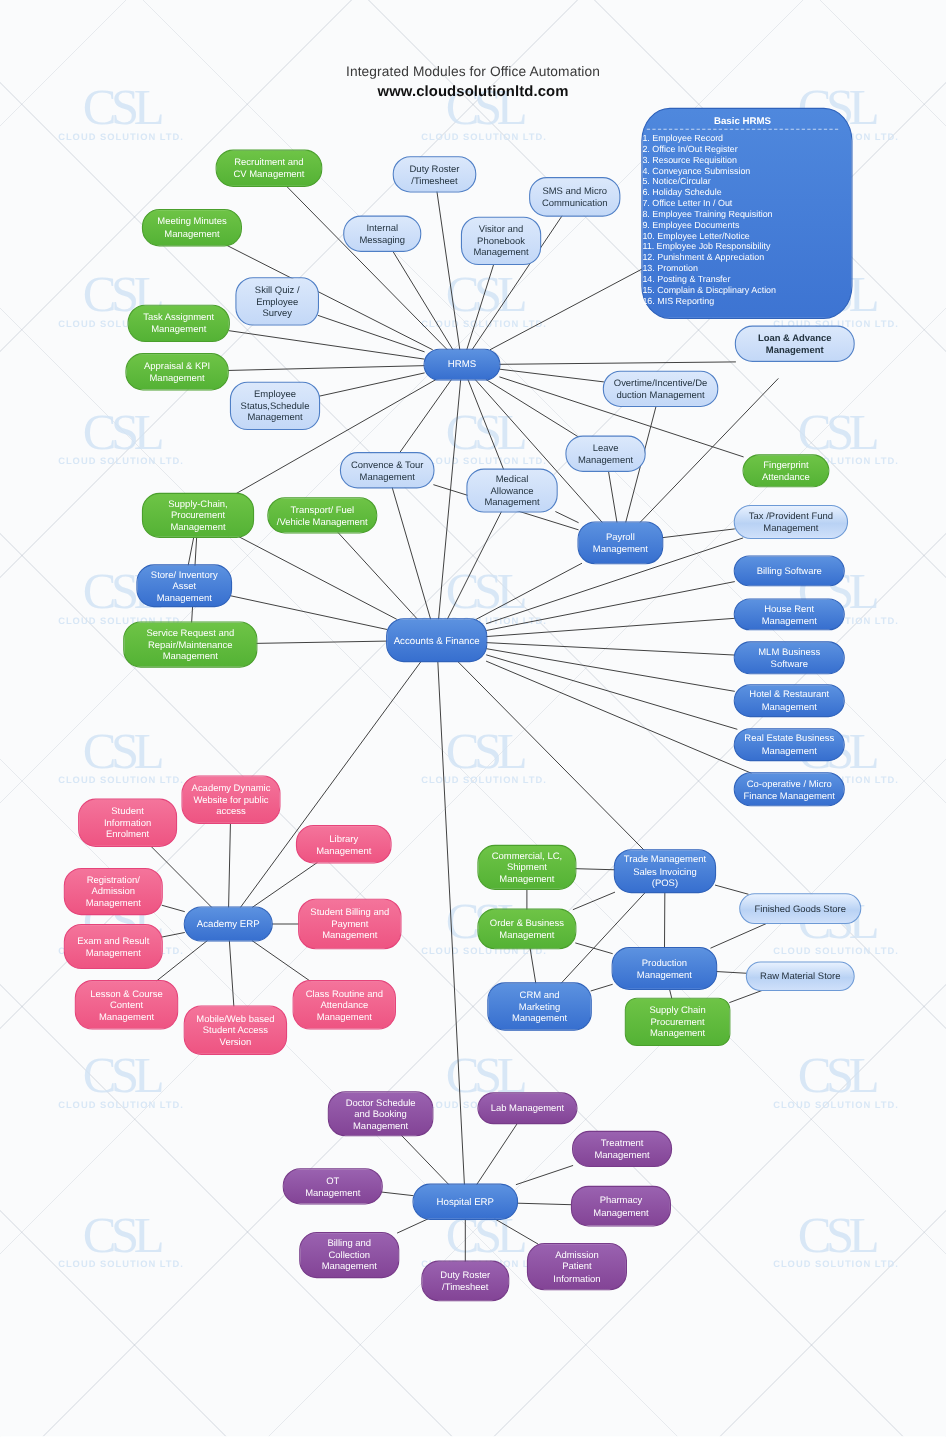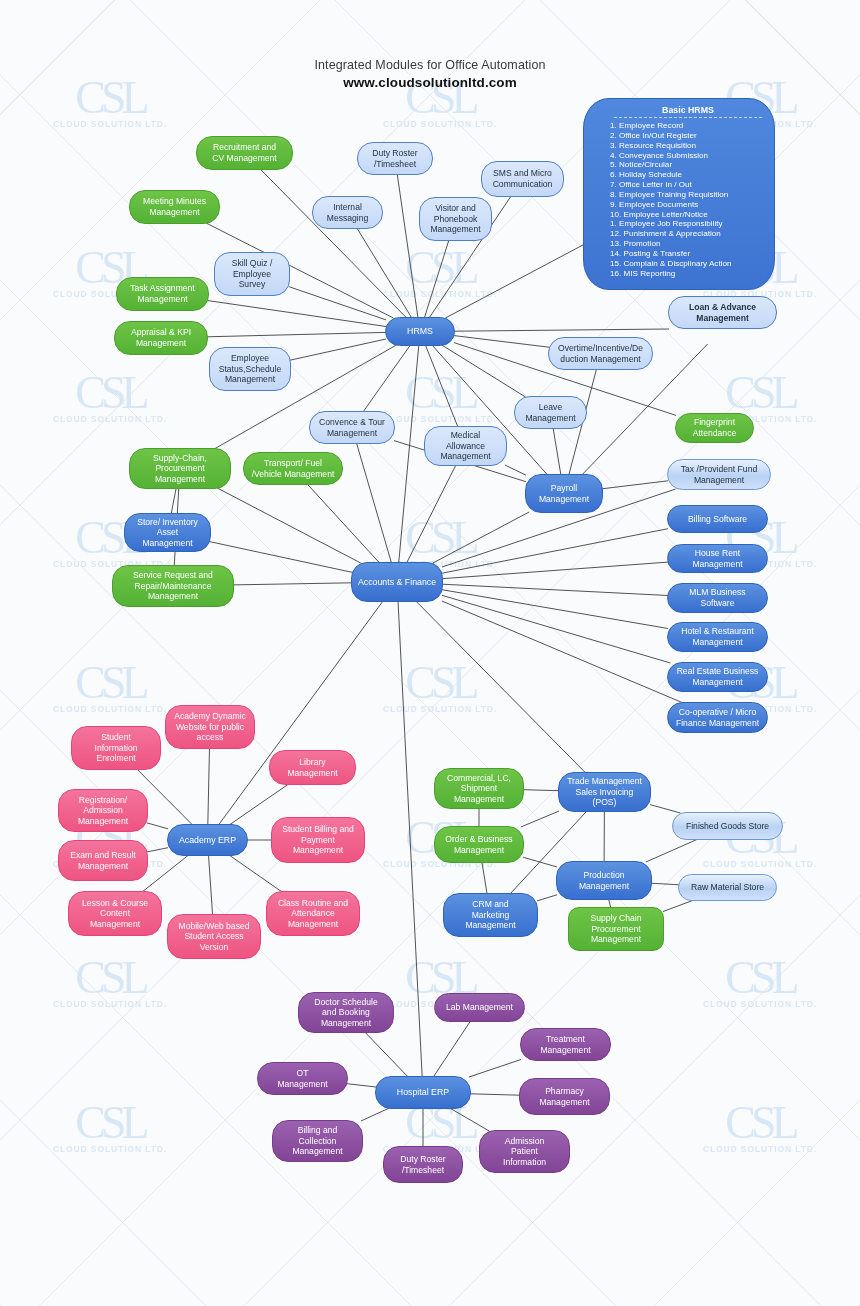--- a/index.html
+++ b/index.html
@@ -61,21 +61,21 @@
 
   .hub{font-size:8.8px;}
 
   
   #hrms-panel{
     position:absolute;left:583px;top:98px;width:192px;height:192px;
     background:linear-gradient(#4f88dd,#3d74d2);
     border:1px solid #2f62ba;
     border-radius:26px/30px;
     color:#fff;
-    padding:6px 8px 6px 26px;
+    padding:6px 8px 6px 0;
     box-sizing:border-box;
   }
   #hrms-panel-title{font-size:8.8px;font-weight:bold;text-align:center;margin-bottom:2px;}
   #hrms-rule{border:0;border-top:1px dashed rgba(255,255,255,.65);margin:1px 4px 3px;}
   #hrms-list{list-style:none;margin:0;padding:0;}
   #hrms-list li{font-size:8.1px;line-height:9.85px;white-space:nowrap;}
 </style>
 </head>
 <body>
 
@@ -271,21 +271,21 @@
         <li>1. Employee Record</li>
         <li>2. Office In/Out Register</li>
         <li>3. Resource Requisition</li>
         <li>4. Conveyance Submission</li>
         <li>5. Notice/Circular</li>
         <li>6. Holiday Schedule</li>
         <li>7. Office Letter In / Out</li>
         <li>8. Employee Training Requisition</li>
         <li>9. Employee Documents</li>
         <li>10. Employee Letter/Notice</li>
-        <li>1. Employee Job Responsibility</li>
+        <li>11. Employee Job Responsibility</li>
         <li>12. Punishment &amp; Appreciation</li>
         <li>13. Promotion</li>
         <li>14. Posting &amp; Transfer</li>
         <li>15. Complain &amp; Discplinary Action</li>
         <li>16. MIS Reporting</li>
       </ul>
   </div>
 
 <div class="node blue hub" style="left: 385px; top: 317px; width: 70px; height: 29px;">HRMS</div>
     <div class="node blue hub" style="left: 351px; top: 562px; width: 92px; height: 40px;">Accounts &amp; Finance</div>

